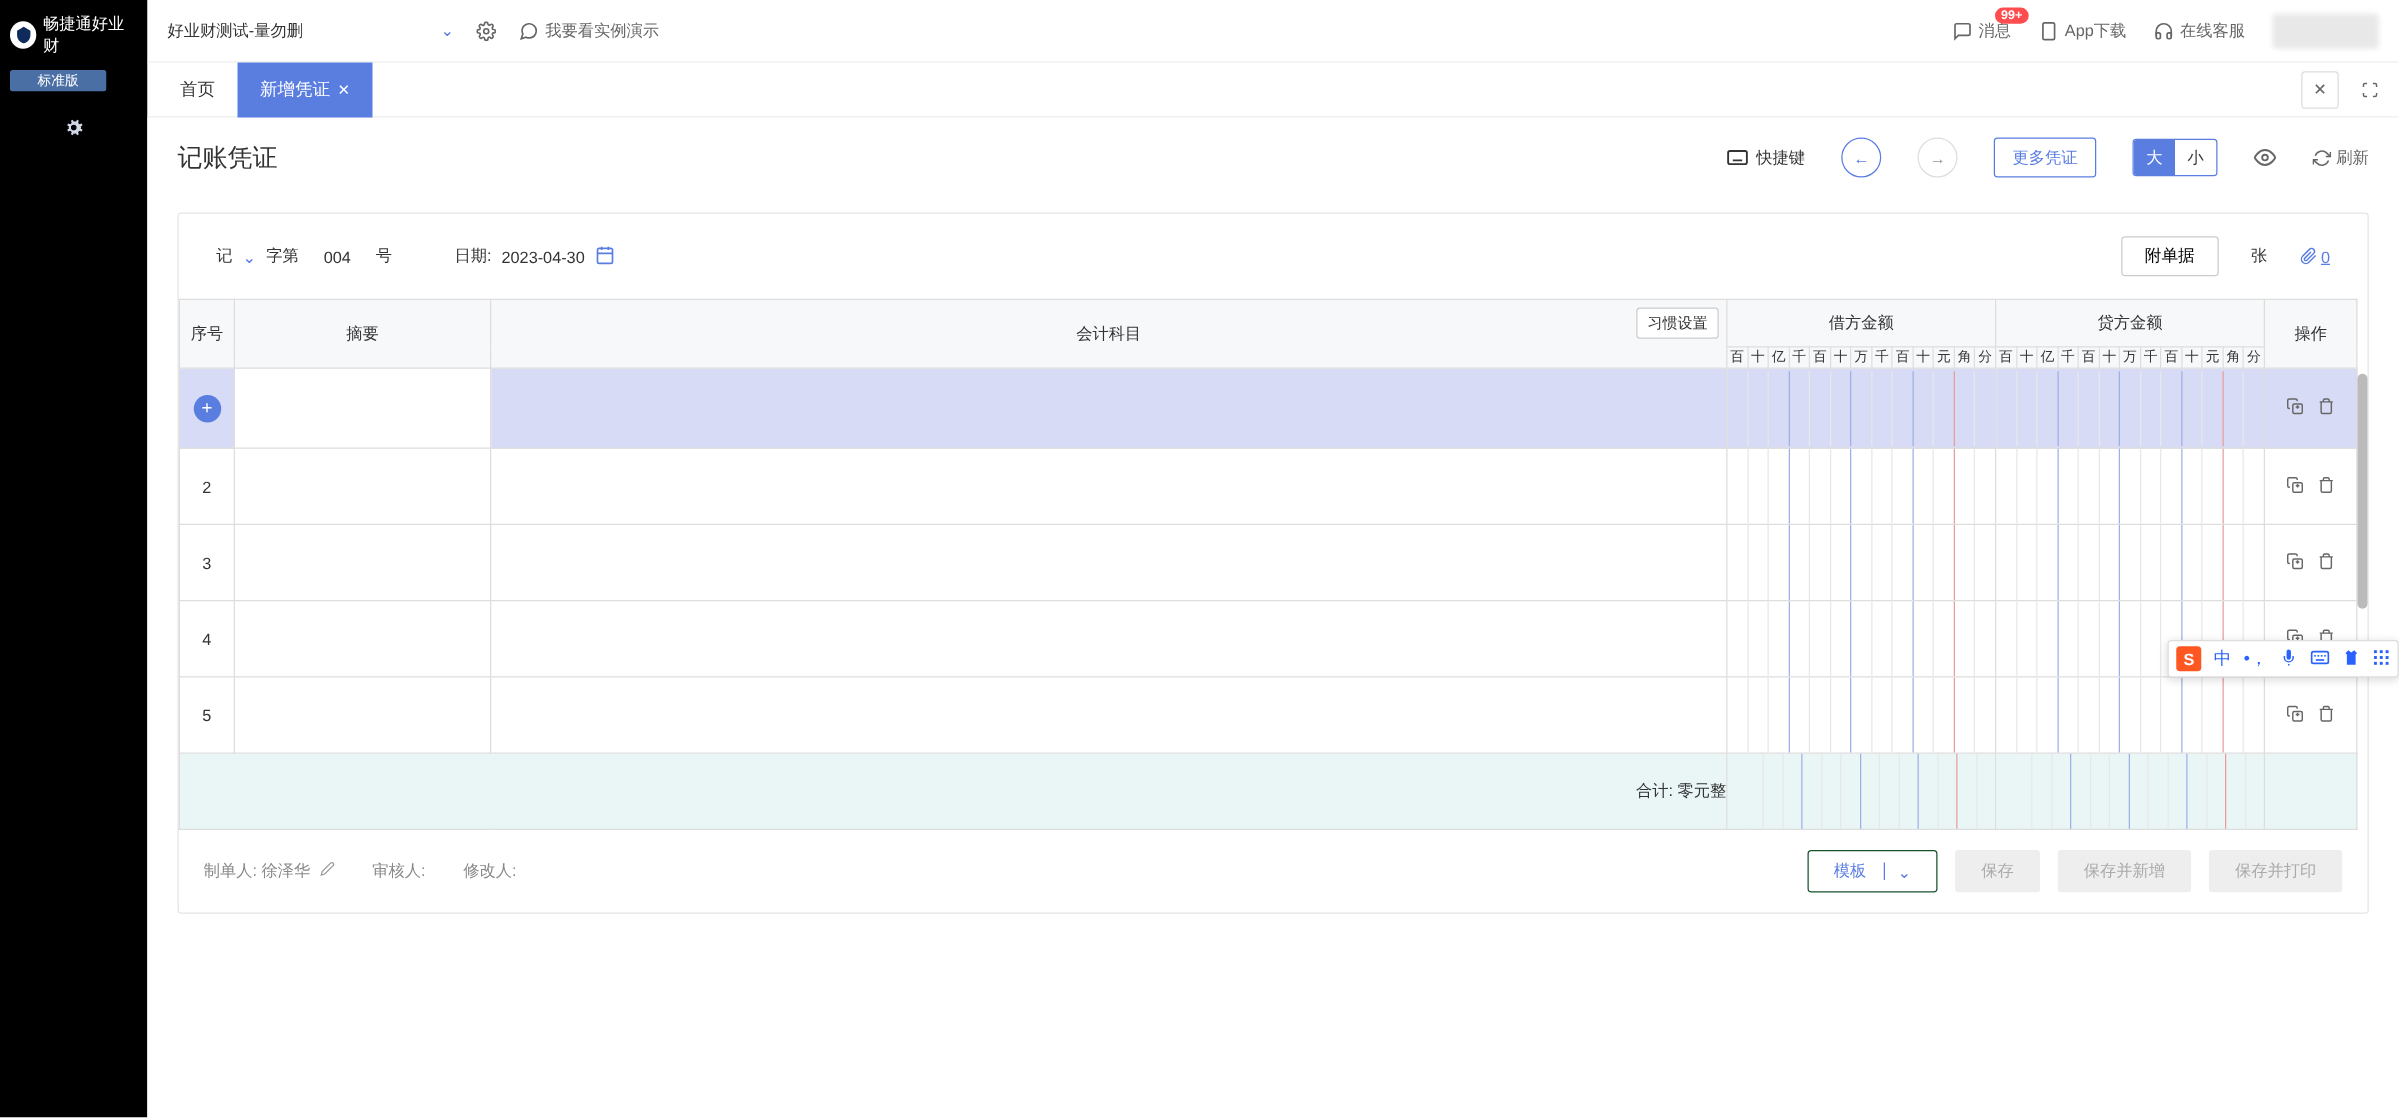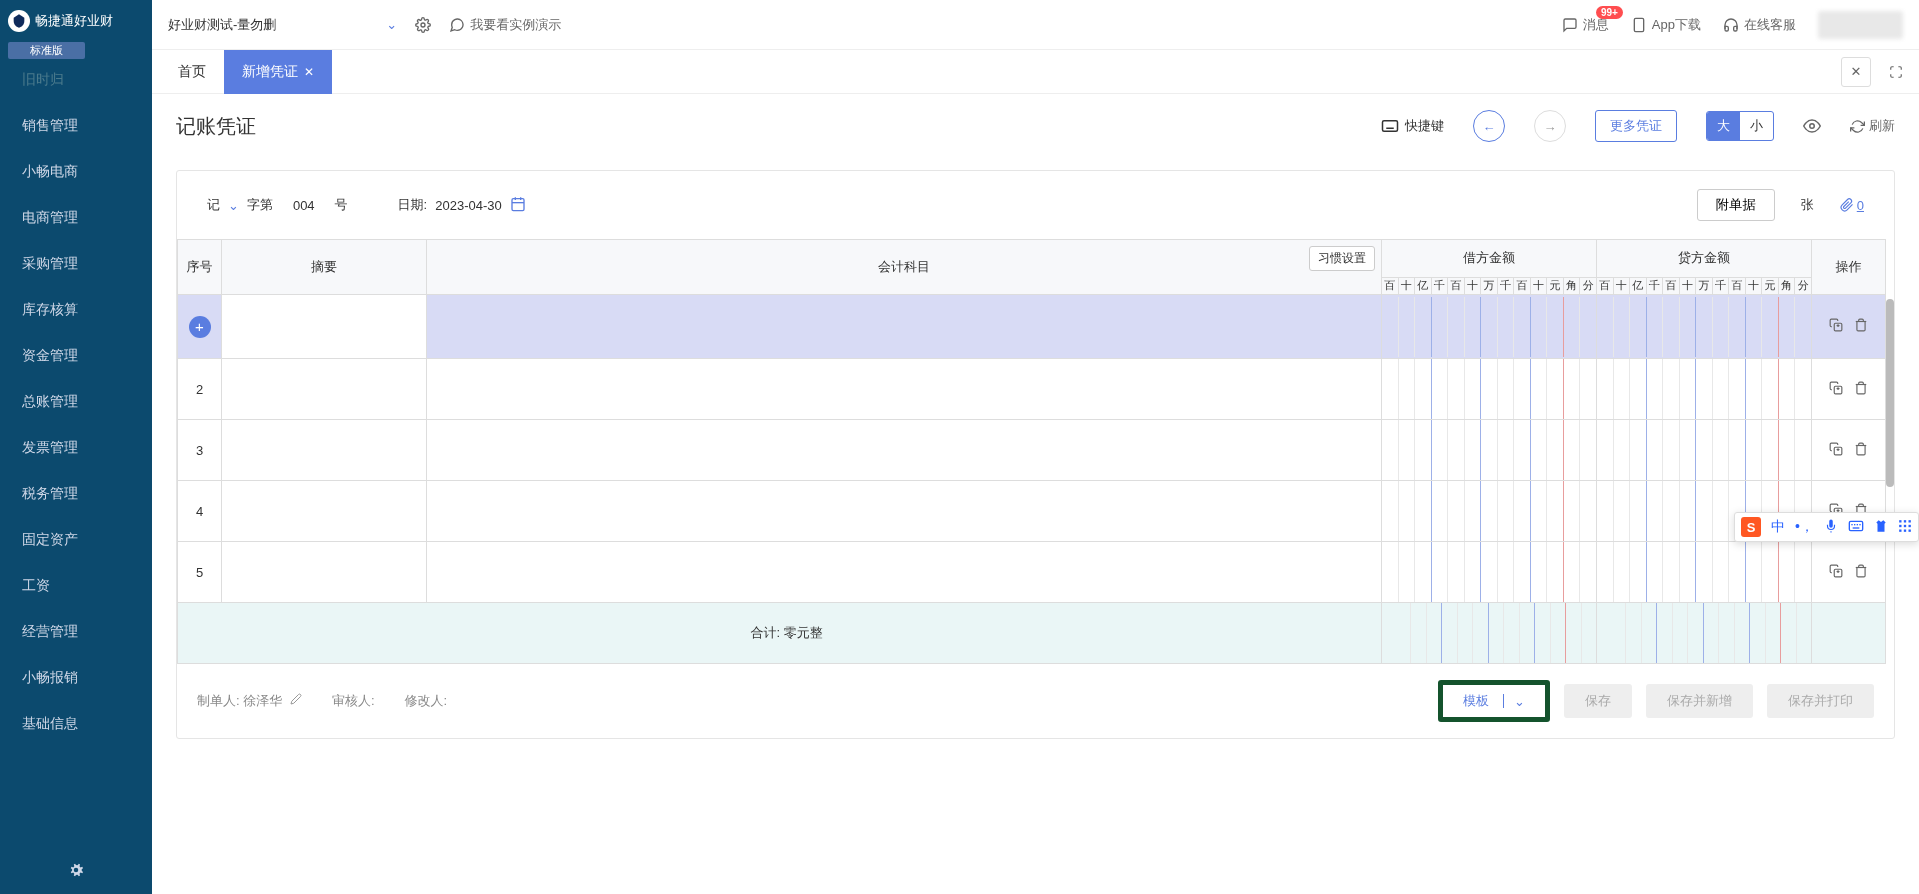--- a/index.html
+++ b/index.html
@@ -1,21 +1,21 @@
 <!DOCTYPE html>
 <html><head>
   <meta charset="utf-8">
   <style>
     * { box-sizing: border-box; margin: 0; padding: 0; }
     body { font-family: "Microsoft YaHei", -apple-system, sans-serif; font-size: 13px; color: #333; background: #fff; overflow: hidden; }
     
     .app { display: flex; height: 894px; width: 1919px; }
     
     
-    .sidebar { width: 152px; background: #0c4a6e; color: #fff; display: flex; flex-direction: column; }
+    .sidebar { width: 118px; background: #000000; color: #fff; display: flex; flex-direction: column; }
     .logo-area { padding: 10px 8px; display: flex; align-items: center; gap: 5px; }
     .logo-icon { width: 22px; height: 22px; border-radius: 50%; background: #fff; display: flex; align-items: center; justify-content: center; }
     .logo-icon svg { width: 16px; height: 16px; }
     .logo-text { font-size: 13px; font-weight: 500; }
     .version-tag { background: #4a6fa5; color: #fff; font-size: 11px; padding: 1px 22px; margin: 0 8px 8px; width: fit-content; border-radius: 2px; }
     .sidebar-menu { flex: 1; overflow: hidden; }
     .sidebar-item { padding: 14px 22px; font-size: 14px; cursor: pointer; color: #d0d8e8; }
     .sidebar-footer { padding: 12px; text-align: center; }
     .gear { color: #d0d8e8; cursor: pointer; }
     
@@ -85,27 +85,27 @@
     .add-btn { width: 22px; height: 22px; border-radius: 50%; background: #5a7de0; color: #fff; display: inline-flex; align-items: center; justify-content: center; cursor: pointer; font-size: 15px; }
     .amount-cells { padding: 0; }
     .digit-grid { display: flex; height: 60px; }
     .digit-col { flex: 1; border-right: 1px solid #e8e8e8; }
     .digit-col:last-child { border-right: none; }
     .digit-col.sep-blue { border-right: 1px solid #9db0e8; }
     .digit-col.sep-red { border-right: 1px solid #e89d9d; }
     .ops-cell { color: #666; }
     .ops-cell span { margin: 0 4px; cursor: pointer; }
     
-    .total-row td { background: #eaf6f6; height: 56px; text-align: center; padding-left: 14px; }
+    .total-row td { background: #eaf6f6; height: 56px; text-align: right; padding-left: 14px; }
     
     
     .voucher-footer { display: flex; align-items: center; padding: 16px 20px; gap: 30px; color: #888; font-size: 13px; }
     .voucher-footer-right { margin-left: auto; display: flex; align-items: center; gap: 14px; position: relative; }
     .btn { padding: 7px 20px; border-radius: 3px; cursor: pointer; font-size: 13px; border: 1px solid transparent; }
-    .btn-template { border: 5px solid #14532d; color: #5a7de0; background: #fff; display: flex; align-items: center; gap: 14px; }
+    .btn-template { border: 1px solid #14532d; color: #5a7de0; background: #fff; display: flex; align-items: center; gap: 14px; }
     .btn-template .sep { border-left: 1px solid #5a7de0; padding-left: 10px; height: 14px; display: flex; align-items: center; }
     .btn-disabled { background: #eee; color: #aaa; cursor: not-allowed; }
     .tooltip { position: absolute; bottom: 44px; left: 86px; background: #fff; border: 1px solid #ddd; box-shadow: 0 2px 8px rgba(0,0,0,0.1); padding: 10px 14px; border-radius: 3px; font-size: 12px; color: #555; white-space: nowrap; }
     .edit-pencil { cursor: pointer; color: #999; margin-left: 4px; }
     
     
     .ime-bar { position: fixed; right: 0; top: 512px; background: #fff; border: 1px solid #ddd; box-shadow: 0 2px 8px rgba(0,0,0,0.15); display: flex; align-items: center; padding: 4px 6px; gap: 10px; border-radius: 3px; }
     .ime-logo { width: 20px; height: 20px; background: #ff5722; color: #fff; display: flex; align-items: center; justify-content: center; font-weight: bold; font-size: 13px; border-radius: 3px; }
     .ime-item { color: #2962ff; cursor: pointer; font-size: 14px; }
     
@@ -121,37 +121,20 @@
   <aside class="sidebar">
     <div class="logo-area">
       <span class="logo-icon">
         <svg viewBox="0 0 24 24" fill="#0f2b5b">
             <path d="M12 2L4 7v5c0 5 3.5 9 8 10 4.5-1 8-5 8-10V7l-8-5z"></path>
           </svg>
       </span>
       <span class="logo-text">畅捷通好业财</span>
     </div>
     <div class="version-tag">标准版</div>
-    <nav class="sidebar-menu">
-      <div class="sidebar-item" style="padding-top:4px;color:#8aa;opacity:0.5">旧时归</div>
-      <div class="sidebar-item">销售管理</div>
-      <div class="sidebar-item">小畅电商</div>
-      <div class="sidebar-item">电商管理</div>
-      <div class="sidebar-item">采购管理</div>
-      <div class="sidebar-item">库存核算</div>
-      <div class="sidebar-item">资金管理</div>
-      <div class="sidebar-item">总账管理</div>
-      <div class="sidebar-item">发票管理</div>
-      <div class="sidebar-item">税务管理</div>
-      <div class="sidebar-item">固定资产</div>
-      <div class="sidebar-item">工资</div>
-      <div class="sidebar-item">经营管理</div>
-      <div class="sidebar-item">小畅报销</div>
-      <div class="sidebar-item">基础信息</div>
-    </nav>
     <div class="sidebar-footer">
       <span class="gear">
         <svg width="18" height="18" viewBox="0 0 24 24" fill="currentColor">
             <path d="M19.4 13l.6-1-.6-1 2-1.5-1-1.7-2.3.8-1.5-1.5.8-2.3-1.7-1-1.5 2-1-.6-1 .6-1.5-2-1.7 1 .8 2.3-1.5 1.5-2.3-.8-1 1.7 2 1.5-.6 1 .6 1-2 1.5 1 1.7 2.3-.8 1.5 1.5-.8 2.3 1.7 1 1.5-2 1 .6 1-.6 1.5 2 1.7-1-.8-2.3 1.5-1.5 2.3.8 1-1.7-2-1.5zM12 15a3 3 0 110-6 3 3 0 010 6z"></path>
           </svg>
       </span>
     </div>
   </aside>
 
   <div class="main">

